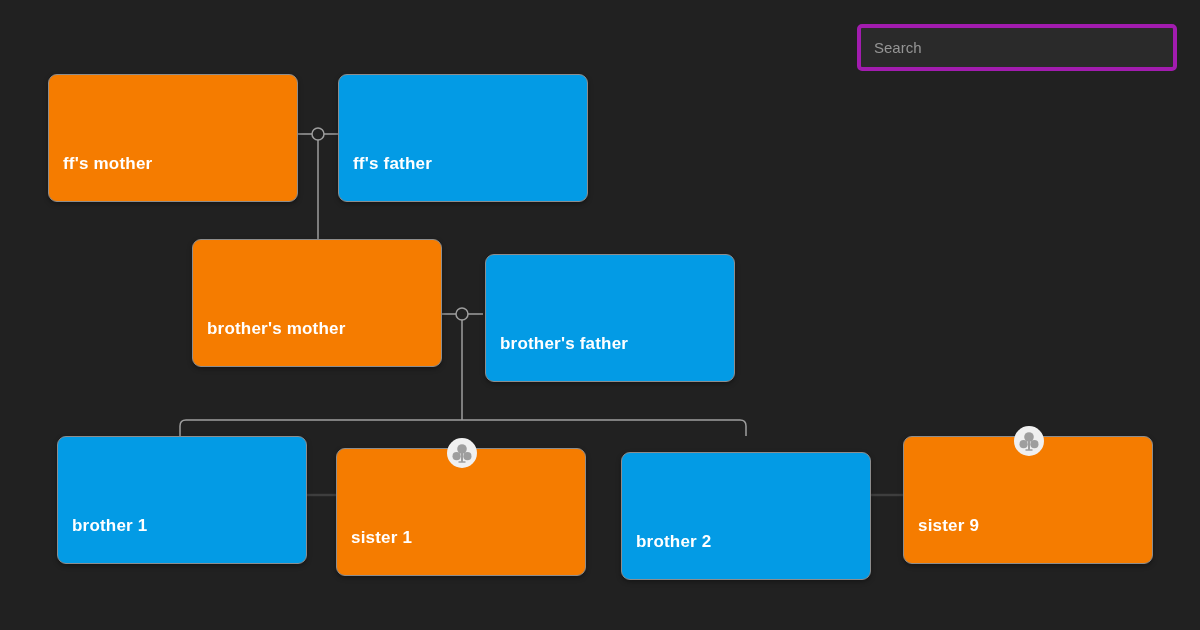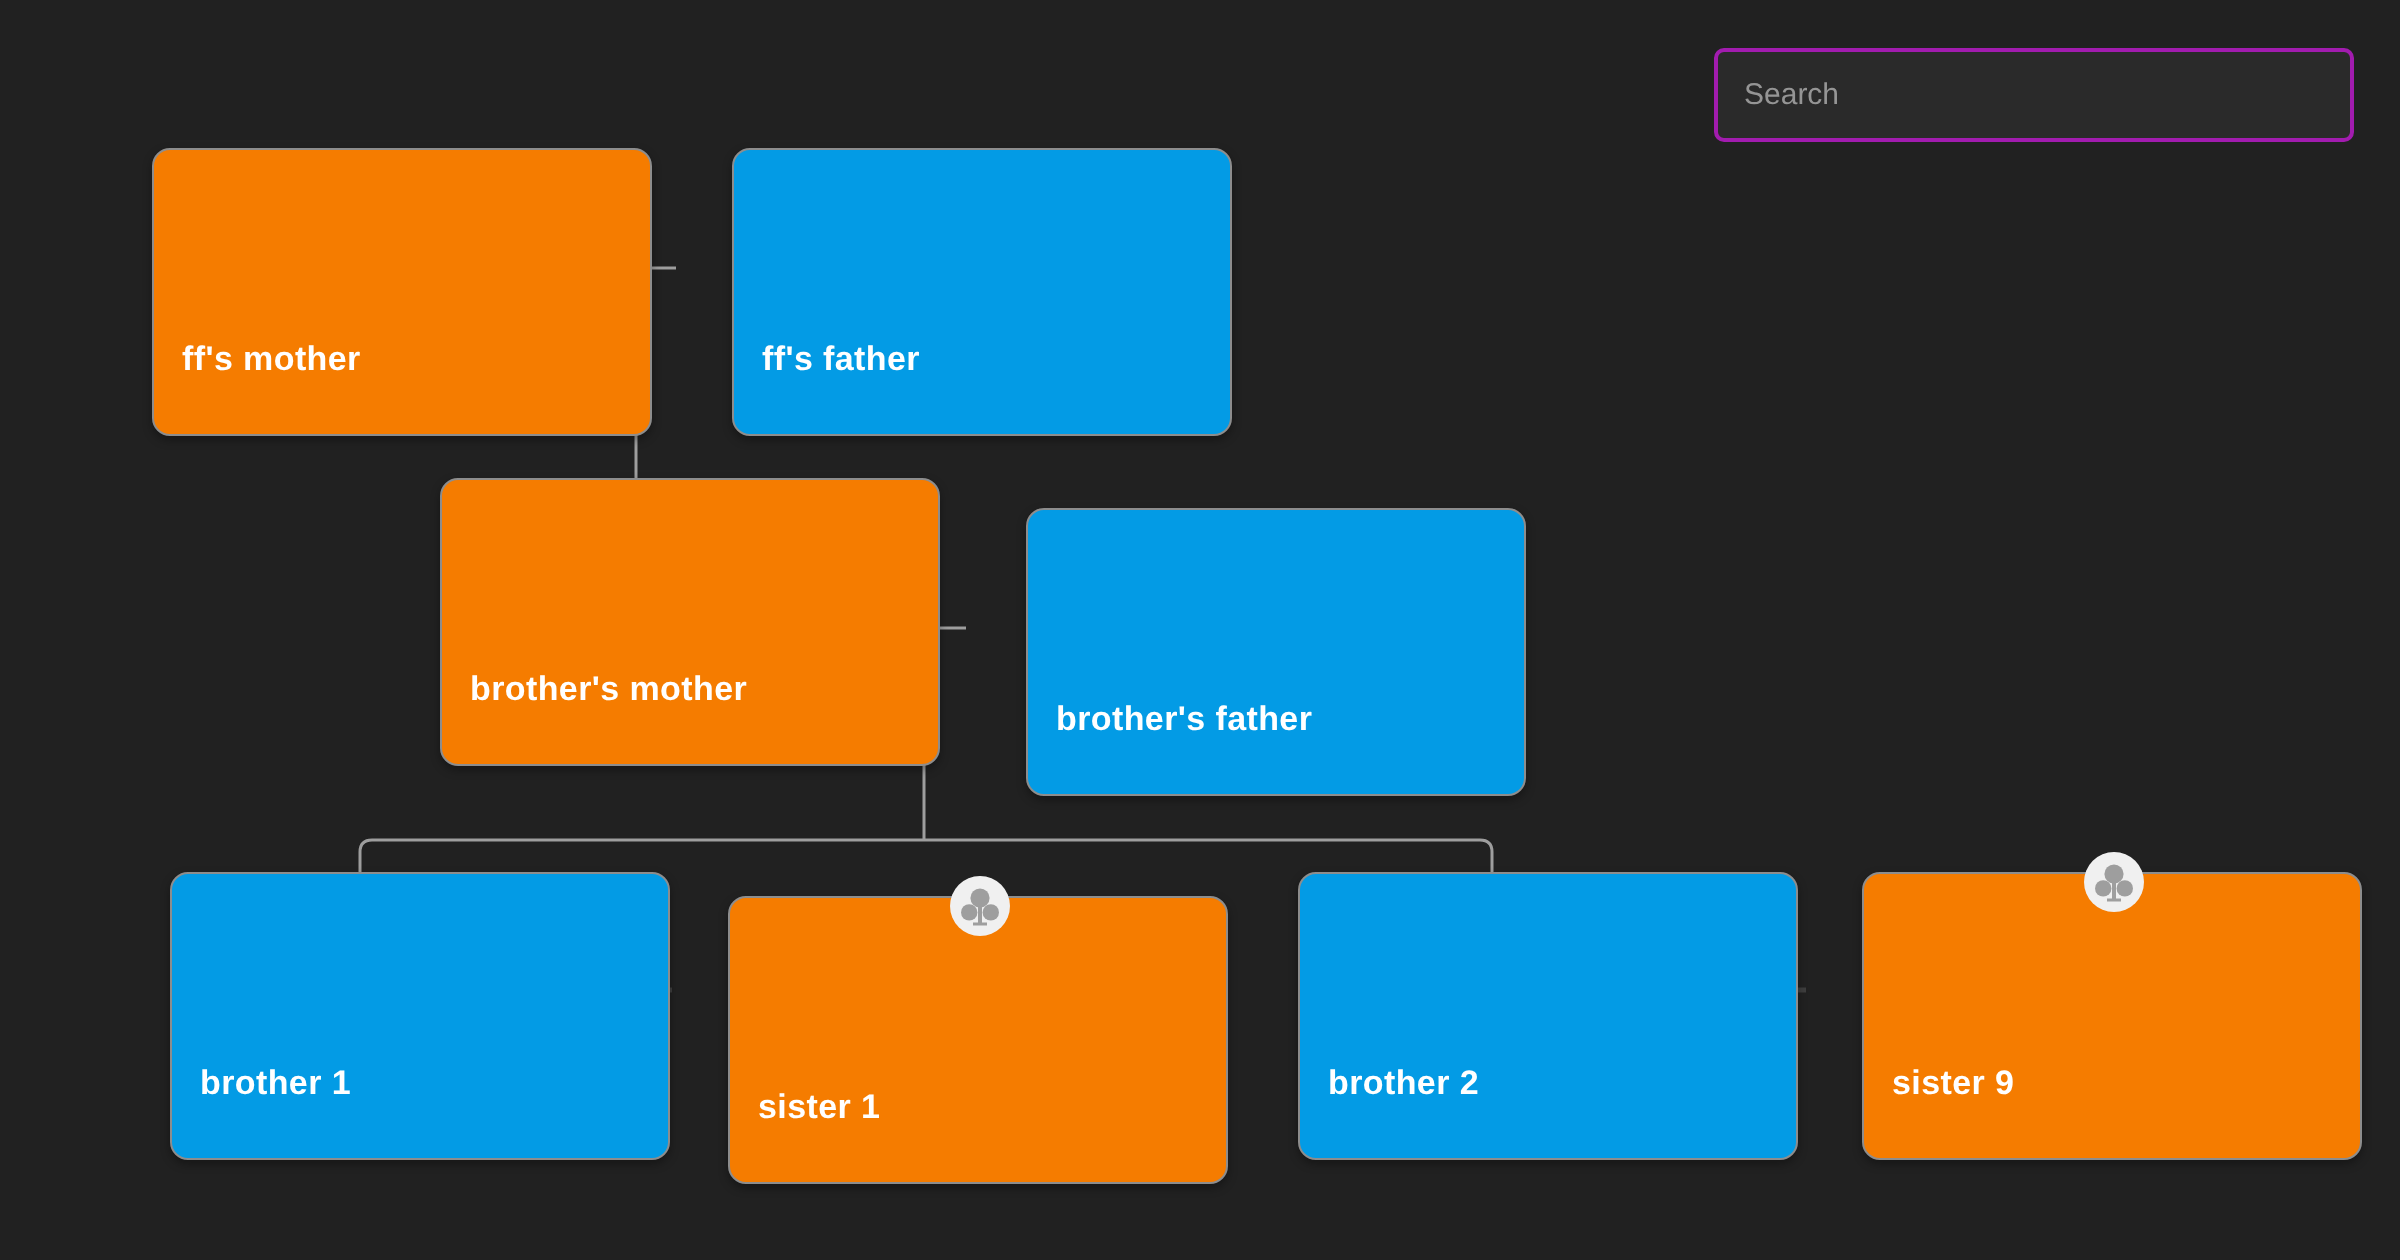--- a/index.html
+++ b/index.html
@@ -4,52 +4,52 @@
 <style>
   html, body { margin: 0; padding: 0; }
   body {
     width: 1200px; height: 630px;
     position: relative; overflow: hidden;
     background: var(--background, #212121);
     font-family: "Liberation Sans", sans-serif;
   }
   .links-layer { position: absolute; left: 0; top: 0; z-index: 0; }
   .card {
-    position: absolute; width: 250px; height: 144px;
+    position: absolute; width: 250px; height: 128px;
     border-radius: 9px; box-sizing: border-box;
     border: 1px solid var(--card-border, #8d8d8d);
     box-shadow: 0 2px 5px rgba(0,0,0,0.35);
-    z-index: 1; cursor: pointer; margin-left: 28px;
+    z-index: 1; cursor: pointer;
   }
   .card-female { background: var(--female, #F57C00); }
   .card-male   { background: var(--male,   #039BE5); padding-left: 11px; }
   .card-label {
     position: absolute; left: 14px; bottom: 27px;
     color: #ffffff; font-weight: bold; font-size: 17px;
     letter-spacing: 0.2px; white-space: nowrap;
   }
   #card-ffs-mother      { left: 48px;  top: 74px;  }
   #card-ffs-father      { left: 338px; top: 74px;  }
   #card-brothers-mother { left: 192px; top: 239px; }
   #card-brothers-father { left: 485px; top: 254px; text-decoration: underline; }
   #card-brother-1       { left: 57px;  top: 436px; }
   #card-sister-1        { left: 336px; top: 448px; }
-  #card-brother-2       { left: 621px; top: 436px; }
+  #card-brother-2       { left: 621px; top: 452px; }
   #card-sister-2        { left: 903px; top: 436px; }
   .mini-tree {
     position: absolute; left: 110px; top: -11px;
     width: 30px; height: 30px; border-radius: 50%;
     background: var(--icon-bg, #f0f0f0);
     display: flex; align-items: center; justify-content: center;
     cursor: pointer; z-index: 2;
   }
   .search-box {
     position: absolute; left: 857px; top: 24px;
     width: 320px; height: 47px; box-sizing: border-box;
-    background: #2a2a2a; border: 2px solid #a21caf; border-radius: 5px;
+    background: #2a2a2a; border: 4px solid #a21caf; border-radius: 5px;
     color: #cfcfcf; font-size: 15px; padding: 0 13px;
     font-family: "Liberation Sans", sans-serif; outline: none; z-index: 3;
   }
   .search-box::placeholder { color: #959595; }
 </style>
 </head>
 <body style="--background: #212121; --female: #F57C00; --male: #039BE5; --link: #9e9e9e; --spouse-link: #3e3e3e; --card-border: #8d8d8d; --icon-bg: #f0f0f0; --icon-glyph: #9e9e9e; --label-text: #ffffff;">
 
 <svg class="links-layer" width="1200" height="630" viewBox="0 0 1200 630">
   <g stroke="#9e9e9e" stroke-width="1.5" fill="none">

